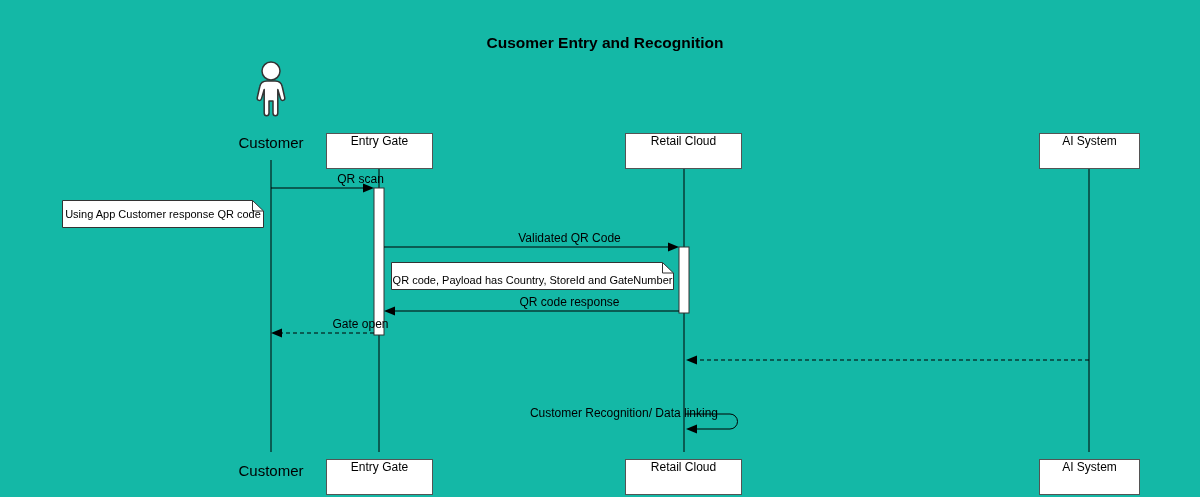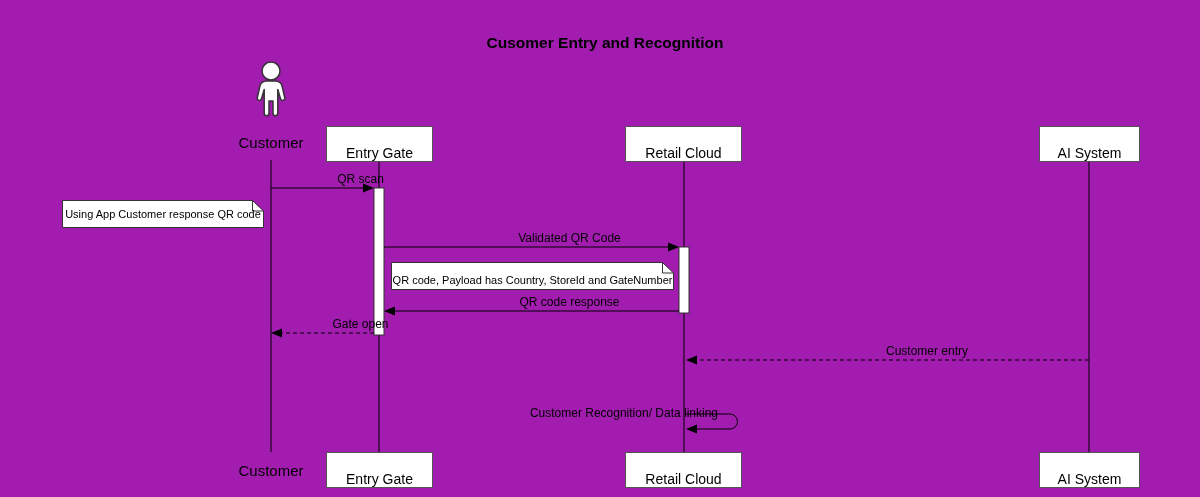--- a/index.html
+++ b/index.html
@@ -1,30 +1,30 @@
 <!DOCTYPE html>
 <html><head>
 <meta charset="utf-8">
 <style>
   html,body{margin:0;padding:0;background:#fff;}
   #stage{
-    position:relative;width:1200px;height:497px;background:#a21caf;
+    position:relative;width:1200px;height:497px;background:#14b8a6;
     font-family:"Liberation Sans","DejaVu Sans",sans-serif;color:#000;
     overflow:hidden;
   }
   #gfx{position:absolute;left:0;top:0;width:1200px;height:497px;}
   .abs{position:absolute;}
   .title{
     left:0;top:34px;width:1210px;text-align:center;
     font-size:15.5px;font-weight:bold;color:#000;
   }
   .pbox{
     border:1px solid #545454;background:#fff;box-sizing:border-box;
-    display:flex;align-items:flex-end;justify-content:center;
-    font-size:14px;color:#000;
+    display:flex;align-items:flex-start;justify-content:center;
+    font-size:12px;color:#000;margin-top:7px;
   }
   .plabel{
     text-align:center;font-size:15px;color:#000;
   }
   .msg{
     font-size:12px;color:#000;text-align:center;height:15px;line-height:15px;
     white-space:nowrap;
     margin-left:38px;
   }
   .msg.right{text-align:right;}
@@ -100,21 +100,20 @@
     <span>Retail Cloud</span>
   </div>
   <div class="abs pbox" style="left:1039px;top:126px;width:101px;height:36px;">
     <span>AI System</span>
   </div>
 
   <div class="abs msg" style="left:271px;top:172px;width:103px;">QR scan</div>
   <div class="abs msg" style="left:384px;top:231px;width:295px;">Validated QR Code</div>
   <div class="abs msg" style="left:384px;top:295px;width:295px;">QR code response</div>
   <div class="abs msg" style="left:271px;top:317px;width:103px;">Gate open</div>
-  <div class="abs msg" style="left:689px;top:344px;width:400px;">Customer entry</div>
   <div class="abs msg right" style="left:440px;top:406px;width:240px;">Customer Recognition/ Data linking</div>
 
   <div class="abs note" style="left:62px;top:200px;width:202px;height:28px;">
     <svg width="202" height="28">
       <path d="M0.5,0.5 L190.5,0.5 L201.5,11 L201.5,27.5 L0.5,27.5 Z" fill="#fff" stroke="#333" stroke-width="1"></path>
       <path d="M190.5,0.5 L190.5,11 L201.5,11" fill="none" stroke="#333" stroke-width="1"></path>
     </svg>
     <span class="ntext">Using App Customer response QR code</span>
   </div>
 

